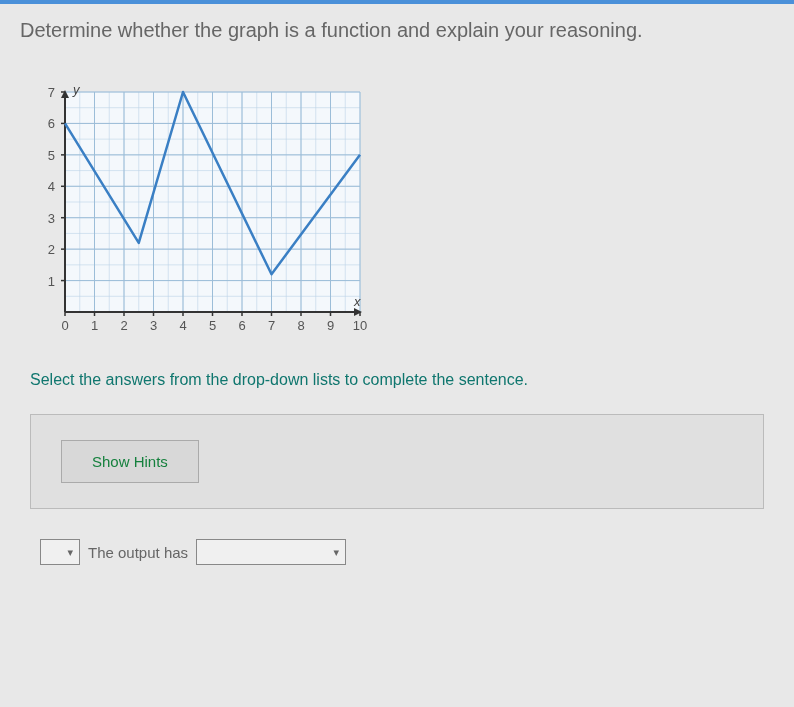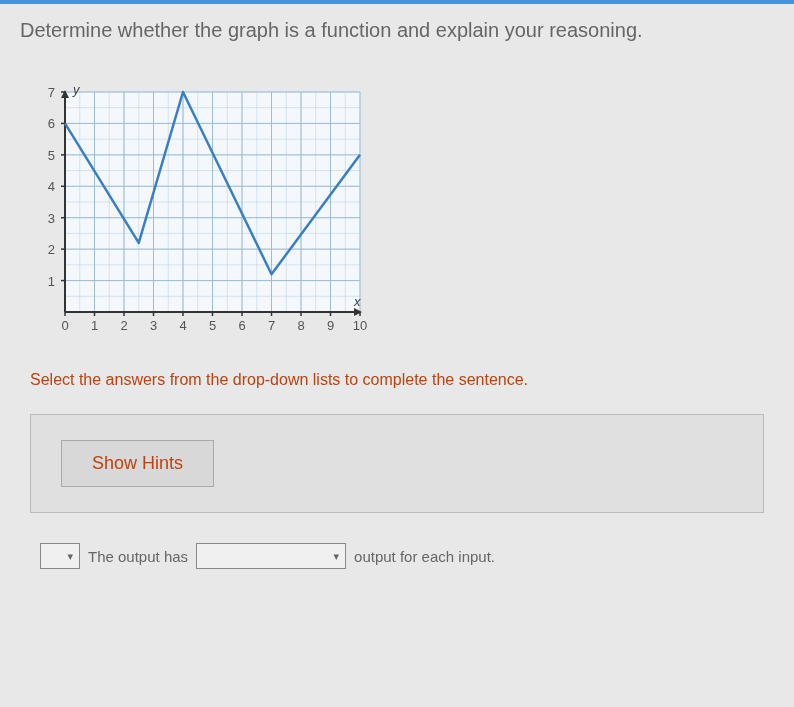--- a/index.html
+++ b/index.html
@@ -21,36 +21,36 @@
       color: #666;
       margin-bottom: 40px;
       font-weight: 500;
     }
     .chart-container {
       margin-left: 10px;
       margin-bottom: 25px;
     }
     .instruction-text {
       font-size: 16px;
-      color: #c2410c;
+      color: #0f766e;
       margin: 20px 0 25px 10px;
     }
     .hints-container {
       border: 1px solid #bbb;
       padding: 25px 30px;
       margin: 0 10px 30px 10px;
       background: #e0e0e0;
     }
     .show-hints-btn {
       display: inline-block;
       background: #d8d8d8;
       border: 1px solid #aaa;
       padding: 12px 30px;
-      font-size: 18px;
-      color: #c2410c;
+      font-size: 15px;
+      color: #15803d;
       cursor: pointer;
     }
     .answer-row {
       display: flex;
       align-items: center;
       gap: 8px;
       margin-left: 20px;
       font-size: 15px;
       color: #666;
     }
@@ -193,14 +193,13 @@
 </div>
 
 <div class="answer-row">
   <div class="dropdown">
     <span class="chevron">▾</span>
   </div>
   <span>The output has</span>
   <div class="dropdown dropdown-wide">
     <span class="chevron">▾</span>
   </div>
-  <span>output for each input.</span>
 </div>
 
 </body></html>

